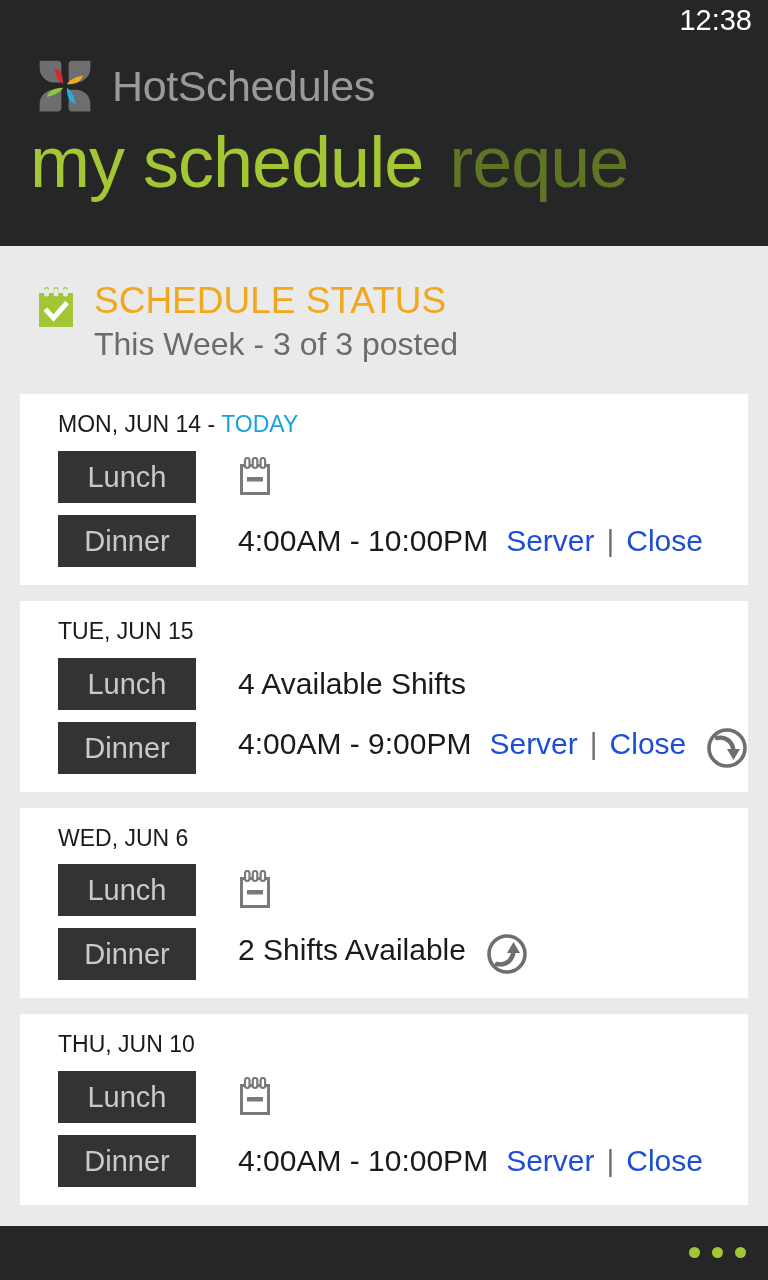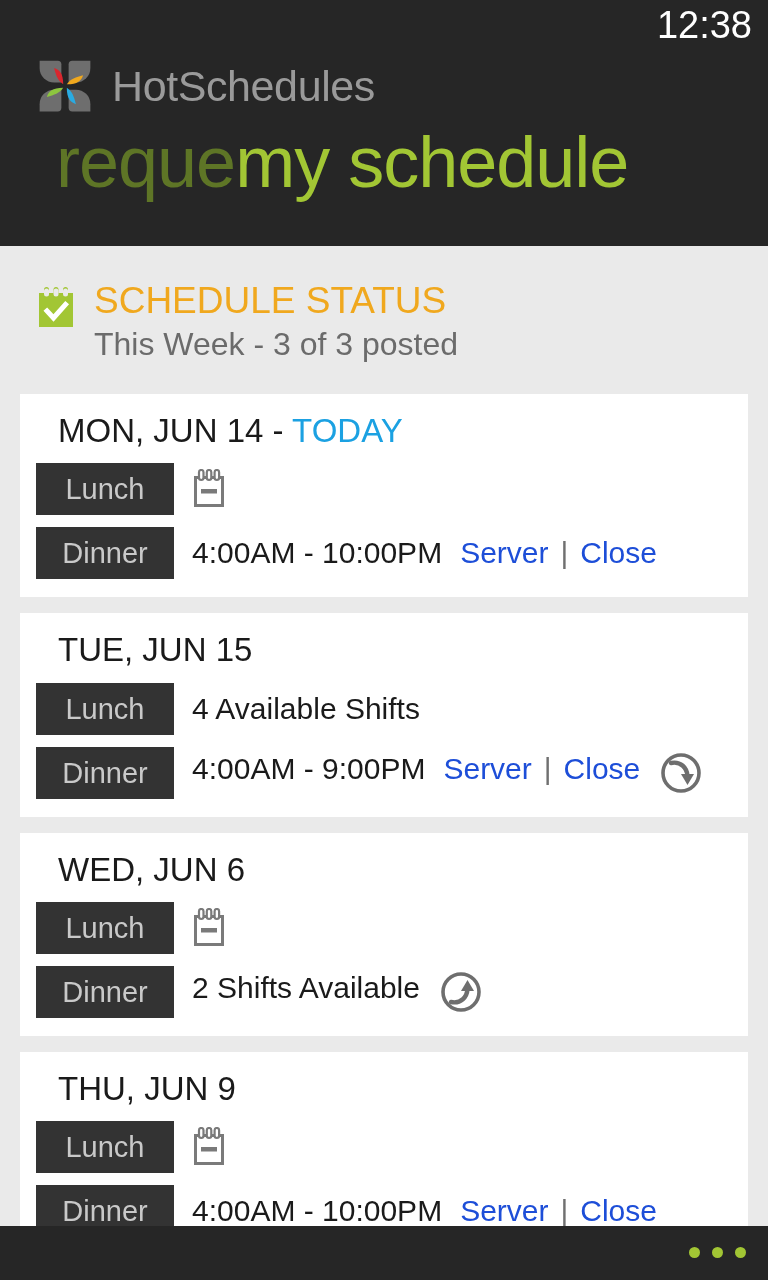--- a/index.html
+++ b/index.html
@@ -27,21 +27,21 @@
 
   .statusbar {
     height: 52px;
     position: relative;
   }
   .status-clock {
     position: absolute;
     right: 16px;
     top: 4px;
     color: #ffffff;
-    font-size: 38px;
+    font-size: 29px;
     font-weight: 400;
     letter-spacing: 0px;
   }
 
   
   .brand {
     position: absolute;
     top: 55px;
     left: 36px;
     display: flex;
@@ -119,37 +119,38 @@
   }
 
   
   .cards { margin-top: 32px; }
   .card {
     background: #ffffff;
     margin: 0 20px 16px 20px;
     padding: 16px 0 18px 0;
   }
   .card-date {
-    font-size: 33px;
+    font-size: 23px;
     color: #1a1a1a;
     font-weight: 400;
     padding-left: 38px;
     letter-spacing: 0px;
     line-height: 1.25;
   }
   .card-date .today {
     color: #1BA1E2;
   }
 
   .shift-row {
     display: flex;
     align-items: center;
-    padding-left: 16px;
+    padding-left: 38px;
     margin-top: 12px;
     min-height: 52px;
+    gap: 24px;
   }
   .meal-badge {
     background: #333333;
     color: #C9C9C9;
     font-size: 29px;
     font-weight: 400;
     width: 138px;
     height: 52px;
     line-height: 52px;
     text-align: center;
@@ -227,22 +228,22 @@
         <path d="M30 30 C 30 18, 26 14, 20 12 C 22 20, 24 26, 30 30 Z" fill="#D9272E"></path>
         <path d="M34 30 C 46 30, 50 26, 52 20 C 44 22, 38 24, 34 30 Z" fill="#F0A81E"></path>
         <path d="M30 34 C 18 34, 14 38, 12 44 C 20 42, 26 40, 30 34 Z" fill="#8DC63F"></path>
         <path d="M34 34 C 34 46, 38 50, 44 52 C 42 44, 40 38, 34 34 Z" fill="#29ABE2"></path>
       </svg>
     </span>
     <span class="brand-name">HotSchedules</span>
   </div>
 
   <div class="pivot">
+    <span class="pivot-item active">my schedule</span>
     <span class="pivot-item inactive">reque</span>
-    <span class="pivot-item active">my schedule</span>
   </div>
 </div>
 
 <div class="content">
 
   <div class="status-block">
     <span>
       <svg class="status-icon" viewBox="0 0 40 42" xmlns="http://www.w3.org/2000/svg">
         <rect x="3" y="6" width="34" height="34" fill="#A2C634"></rect>
         <rect x="8" y="0" width="5" height="11" rx="2.5" fill="#A2C634"></rect>
@@ -346,21 +347,21 @@
               <circle cx="21" cy="21" r="18" fill="none" stroke="#6E6E6E" stroke-width="3.6"></circle>
               <path d="M11 31 C 21 33, 27 26, 27.5 18" fill="none" stroke="#6E6E6E" stroke-width="4.4" stroke-linecap="round"></path>
               <path d="M21 20 L34 20 L27.5 9 Z" fill="#6E6E6E"></path>
             </svg>
           </span>
         </span>
       </div>
     </div>
 
     <div class="card">
-      <div class="card-date"><span>THU, JUN 9</span><span class="today"></span></div>
+      <div class="card-date"><span>THU, JUN 10</span><span class="today"></span></div>
 
       <div class="shift-row">
         <span class="meal-badge">Lunch</span>
         <span class="shift-detail">
           <span>
             <svg class="empty-icon" viewBox="0 0 34 40" xmlns="http://www.w3.org/2000/svg">
               <rect x="3.5" y="8.5" width="27" height="28" fill="#fff" stroke="#7A7A7A" stroke-width="3"></rect>
               <rect x="7" y="1" width="4.5" height="10" rx="2.2" fill="#fff" stroke="#7A7A7A" stroke-width="2.2"></rect>
               <rect x="14.8" y="1" width="4.5" height="10" rx="2.2" fill="#fff" stroke="#7A7A7A" stroke-width="2.2"></rect>
               <rect x="22.6" y="1" width="4.5" height="10" rx="2.2" fill="#fff" stroke="#7A7A7A" stroke-width="2.2"></rect>

